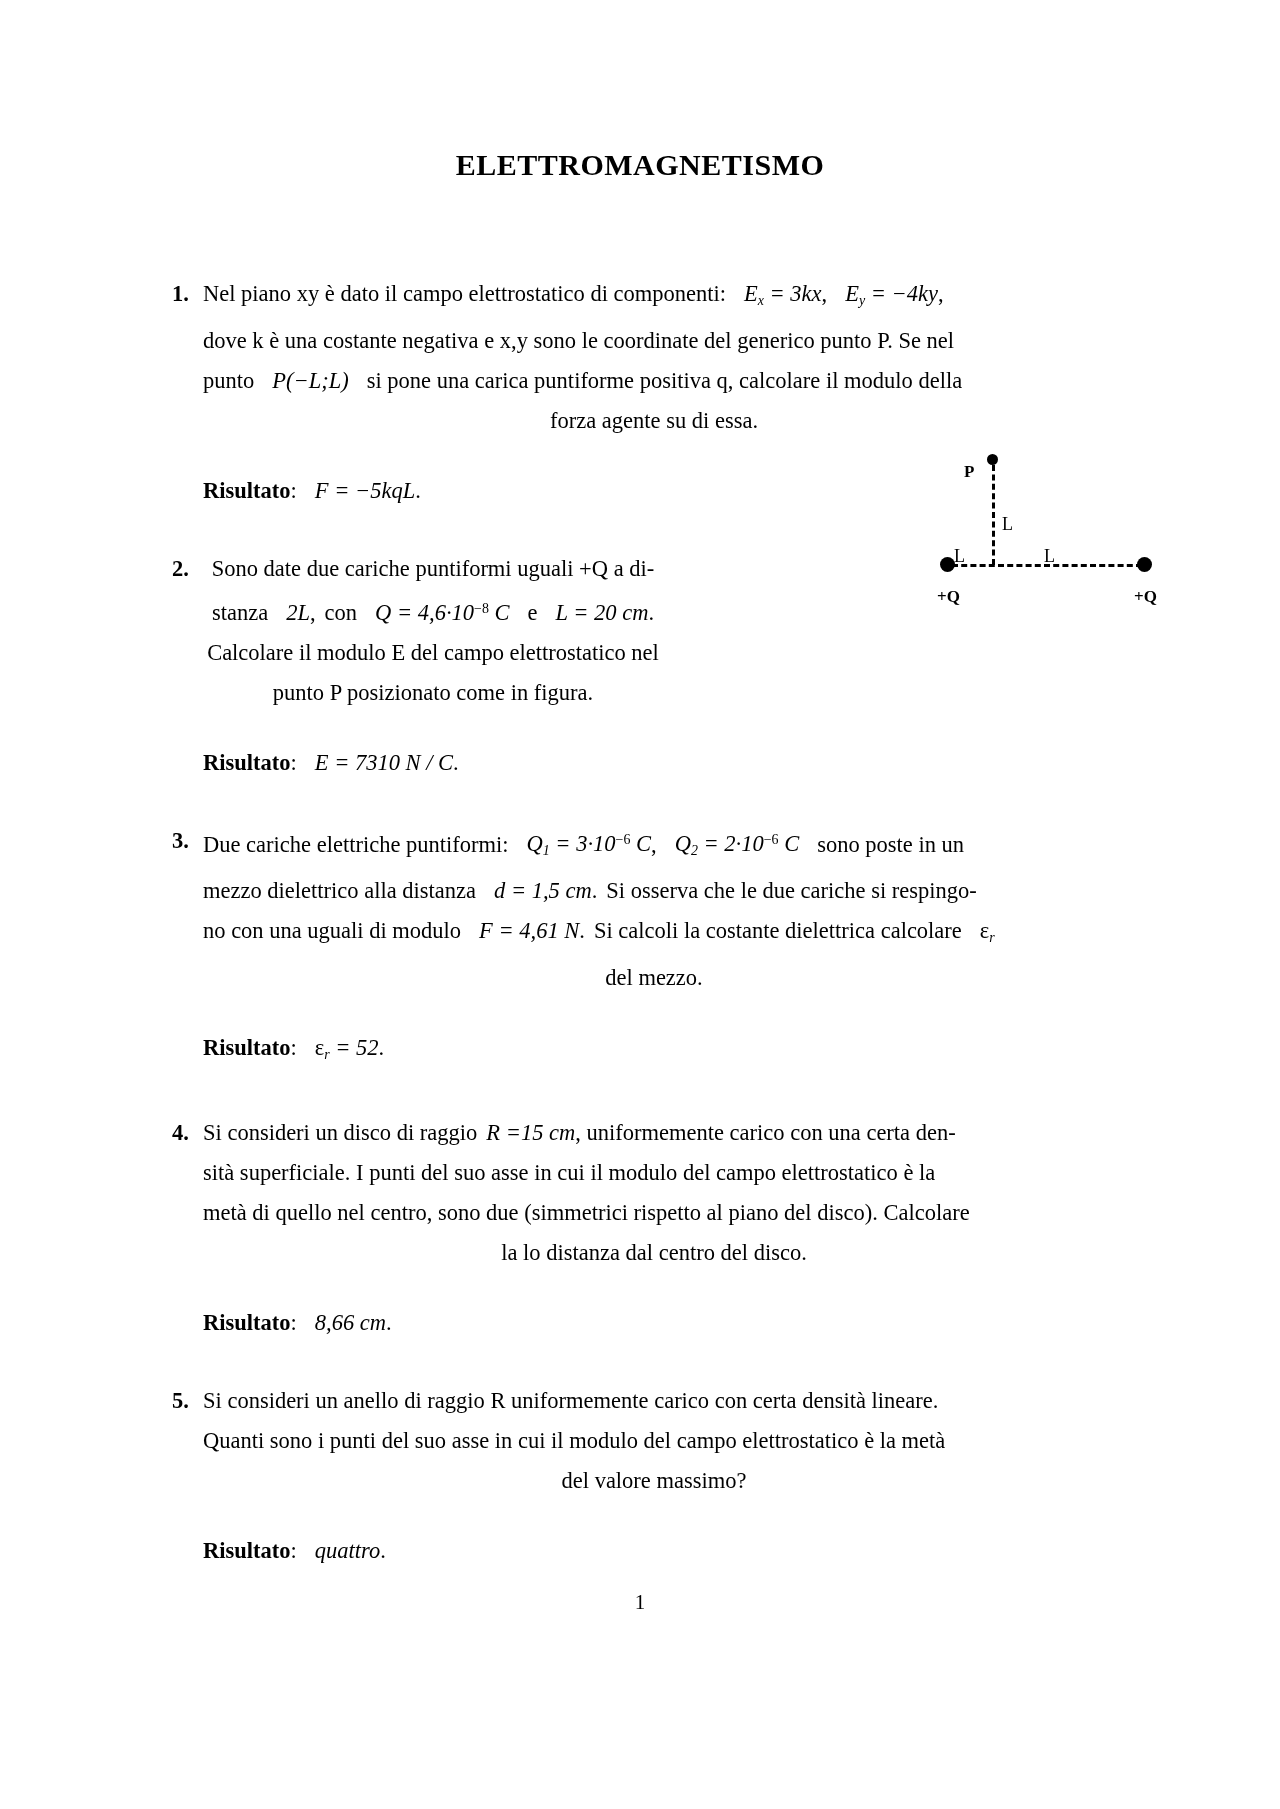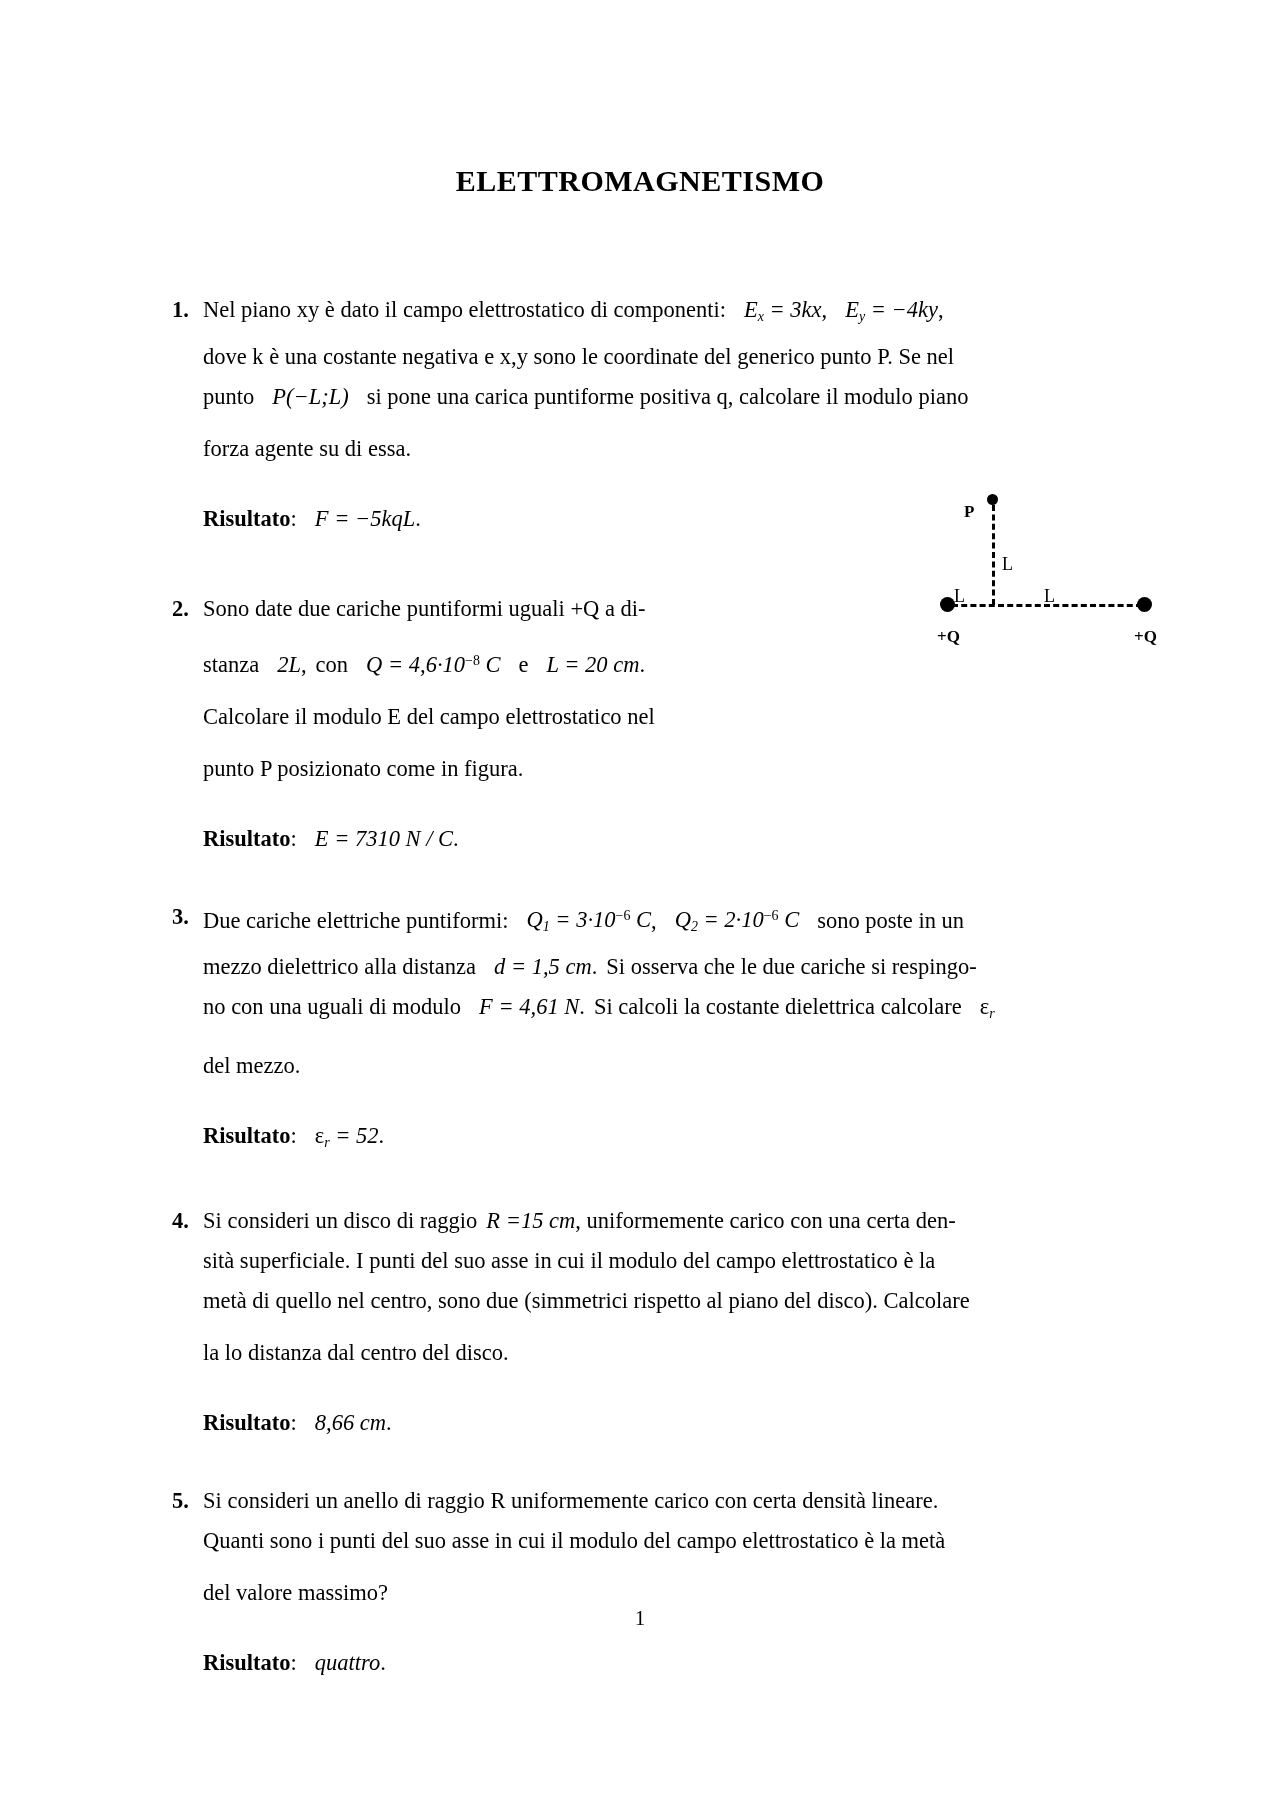--- a/index.html
+++ b/index.html
@@ -19,21 +19,21 @@
     position: relative;
     width: 1280px;
     height: 1809px;
     padding: 0;
   }
   .title {
     text-align: center;
     font-weight: bold;
     font-size: 30px;
     letter-spacing: 0.5px;
-    margin: 16px;
+    margin: 0;
     padding-top: 148px;
   }
   .content {
     margin-top: 92px;
     padding-left: 172px;
     padding-right: 175px;
   }
   .problem {
     position: relative;
     margin-bottom: 0px;
@@ -49,21 +49,21 @@
     left: 0;
     top: 0;
     font-weight: bold;
     font-size: 22.5px;
     line-height: 40px;
   }
   .just {
     text-align: justify;
     text-justify: inter-word;
   }
-  .lastline { text-align: left; margin-top: 12px; }
+  .lastline { text-align: center; }
   .result {
     font-size: 22.5px;
     line-height: 40px;
     padding-left: 31px;
   }
   .result b { font-weight: bold; }
   i.m { font-style: italic; font-family: Liberation Serif, serif; }
   .mathrm { font-style: normal; }
   sub {
     font-size: 0.62em;
@@ -146,21 +146,21 @@
     <div class="problem">
       <div class="prob-body">
         <span class="num">1.</span>
         <div class="just">
           <span>Nel piano xy è dato il campo elettrostatico di componenti:</span><span class="sp2"></span><i class="m"><span>E</span><sub>x</sub> <span>= 3kx</span></i>,<span class="sp2"></span><i class="m"><span>E</span><sub>y</sub> <span>= −4ky</span></i>,
         </div>
         <div class="just">
           <span>dove k è una costante negativa e x,y sono le coordinate del generico punto P. Se nel</span>
         </div>
         <div class="just">
-          <span>punto</span><span class="sp2"></span><i class="m">P(−L;L)</i><span class="sp2"></span><span>si pone una carica puntiforme positiva q, calcolare il modulo piano</span>
+          <span>punto</span><span class="sp2"></span><i class="m">P(−L;L)</i><span class="sp2"></span><span>si pone una carica puntiforme positiva q, calcolare il modulo della</span>
         </div>
         <div class="lastline">
           <span>forza agente su di essa.</span>
         </div>
       </div>
       <div class="spacer-md"></div>
       <div class="result">
         <b>Risultato</b>:<span class="sp2"></span><i class="m">F = −5kqL</i><span>.</span>
       </div>
     </div>

